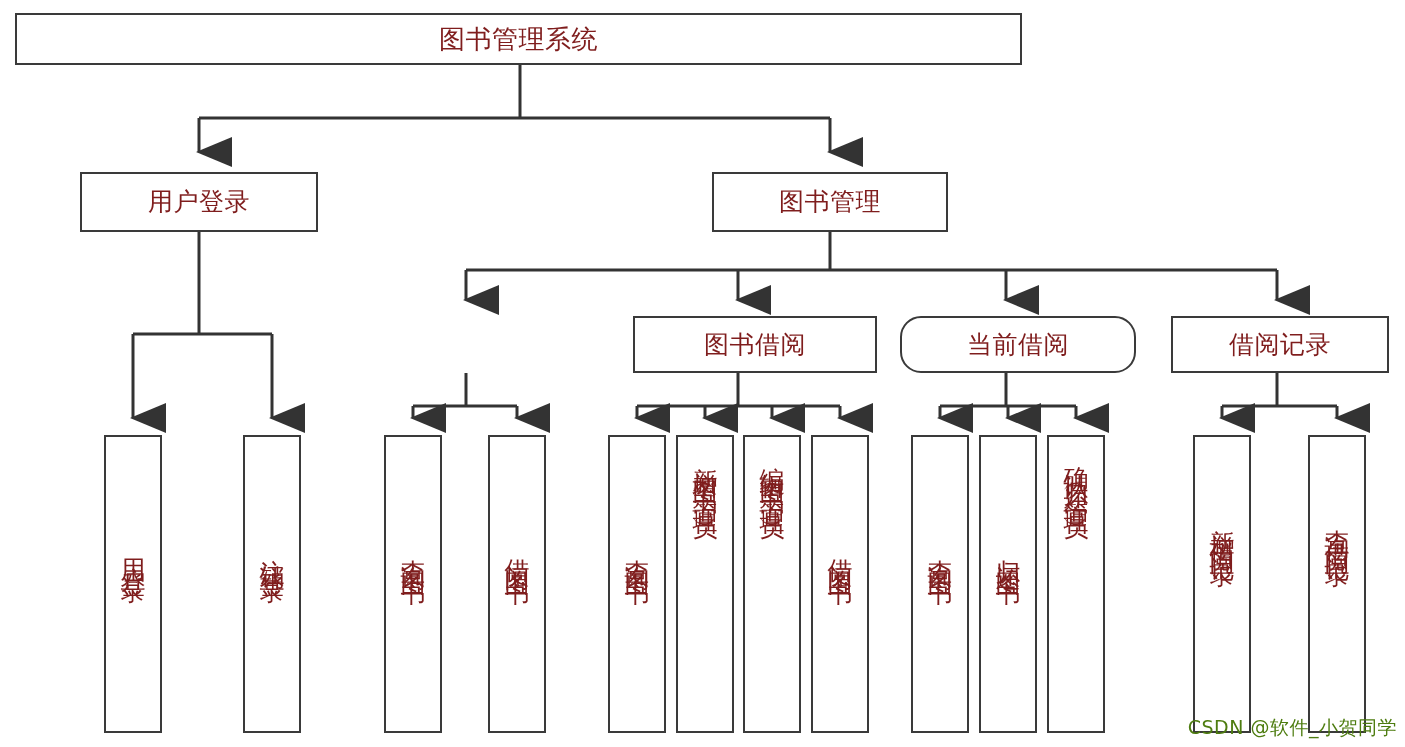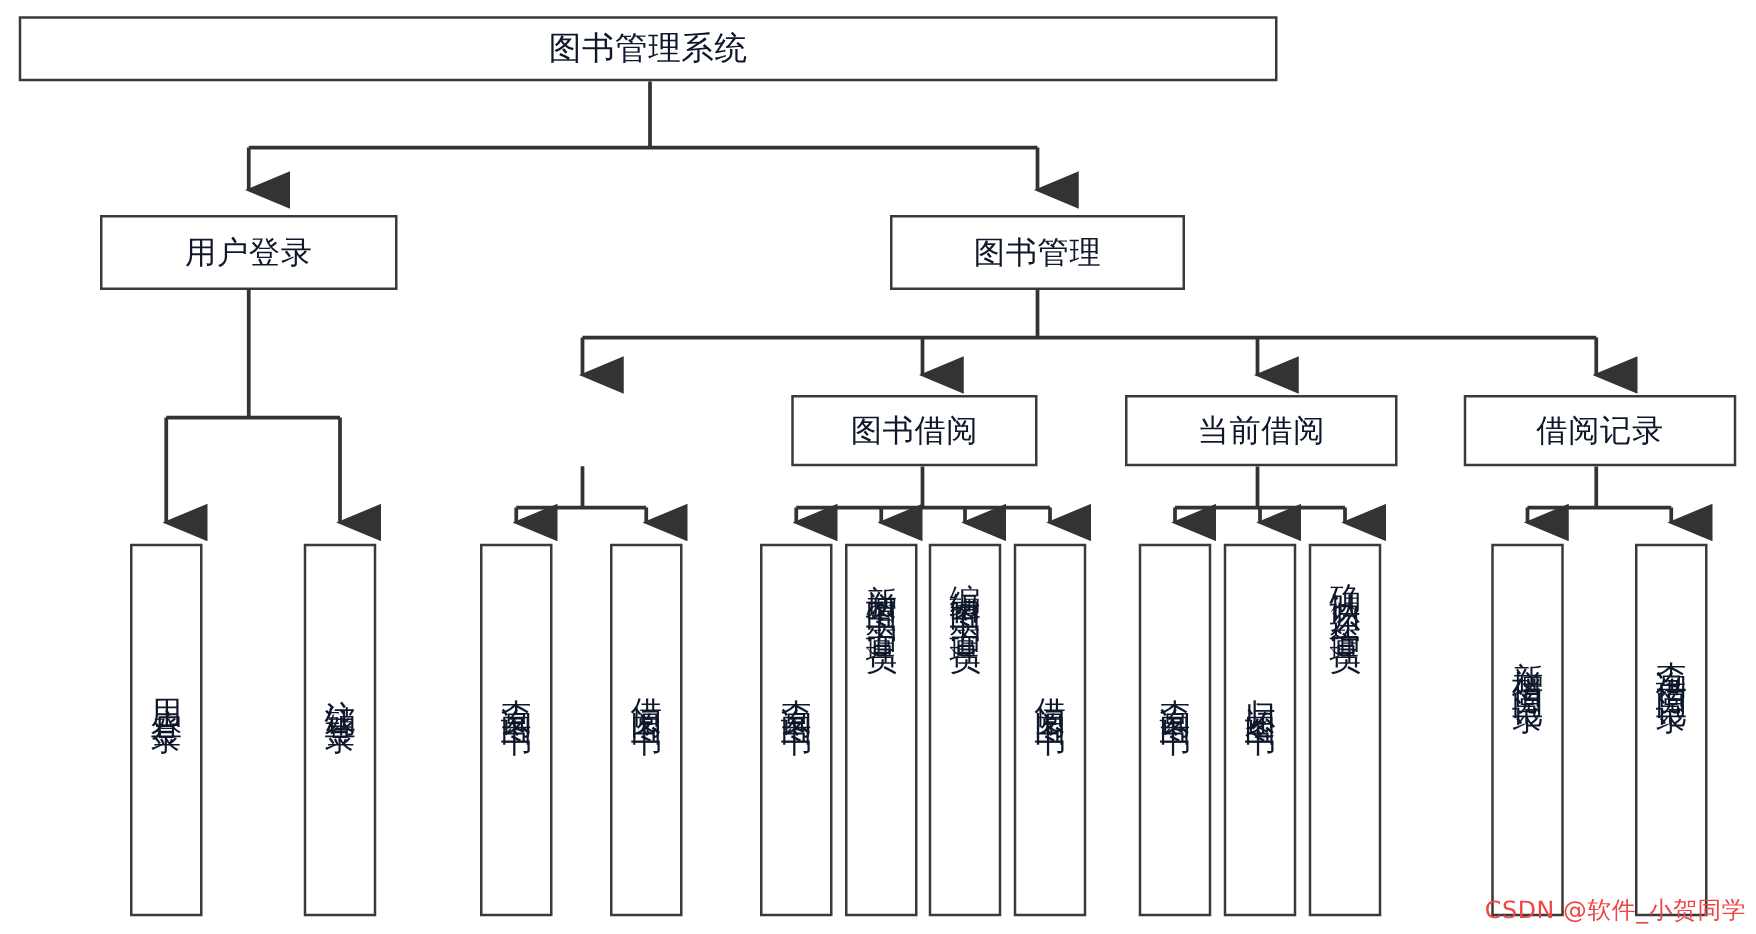--- a/index.html
+++ b/index.html
@@ -32,21 +32,21 @@
     box-sizing: border-box;
     background: #ffffff;
     border: 2.5px solid #3a3a3a;
     display: flex;
     align-items: center;
     justify-content: center;
     z-index: 2;
   }
   .node .label {
     display: block;
-    color: #0f172a;
+    color: #7f1d1d;
     letter-spacing: 0.5px;
     line-height: 1.18;
     text-align: center;
     white-space: pre;
   }
   
   .node.horiz .label {
     font-size: 25px;
   }
   .node.root .label {
@@ -70,21 +70,21 @@
     margin-top: 62px;
   }
   .node.vert.low .label {
     margin-top: 92px;
   }
   .watermark {
     position: absolute;
     right: 8px;
     bottom: 6px;
     font-size: 19px;
-    color: #ef4444;
+    color: #4d7c0f;
     letter-spacing: 0.5px;
     z-index: 3;
     white-space: nowrap;
   }
 </style>
 </head>
 <body>
 
 <div id="canvas">
 
@@ -142,24 +142,24 @@
     <span class="label">图书管理系统</span>
   </div>
 
   <div class="node horiz" style="left:80px; top:172px; width:238px; height:60px;">
     <span class="label">用户登录</span>
   </div>
   <div class="node horiz" style="left:712px; top:172px; width:236px; height:60px;">
     <span class="label">图书管理</span>
   </div>
 
-  <div class="node horiz" style="left:633px; top:316px; width:197px; height:57px;">
+  <div class="node horiz" style="left:633px; top:316px; width:244px; height:57px;">
     <span class="label">图书借阅</span>
   </div>
-  <div class="node horiz" style="left:900px; top:316px; width:218px; height:57px;">
+  <div class="node horiz" style="left:900px; top:316px; width:236px; height:57px;border-radius:21px;">
     <span class="label">当前借阅</span>
   </div>
   <div class="node horiz" style="left:1171px; top:316px; width:218px; height:57px;align-items:center;">
     <span class="label">借阅记录</span>
   </div>
 
   <div class="node vert low" style="left:104px; top:435px; width:58px; height:298px;">
     <span class="label">用户登录</span>
   </div>
   <div class="node vert low" style="left:243px; top:435px; width:58px; height:298px;">

